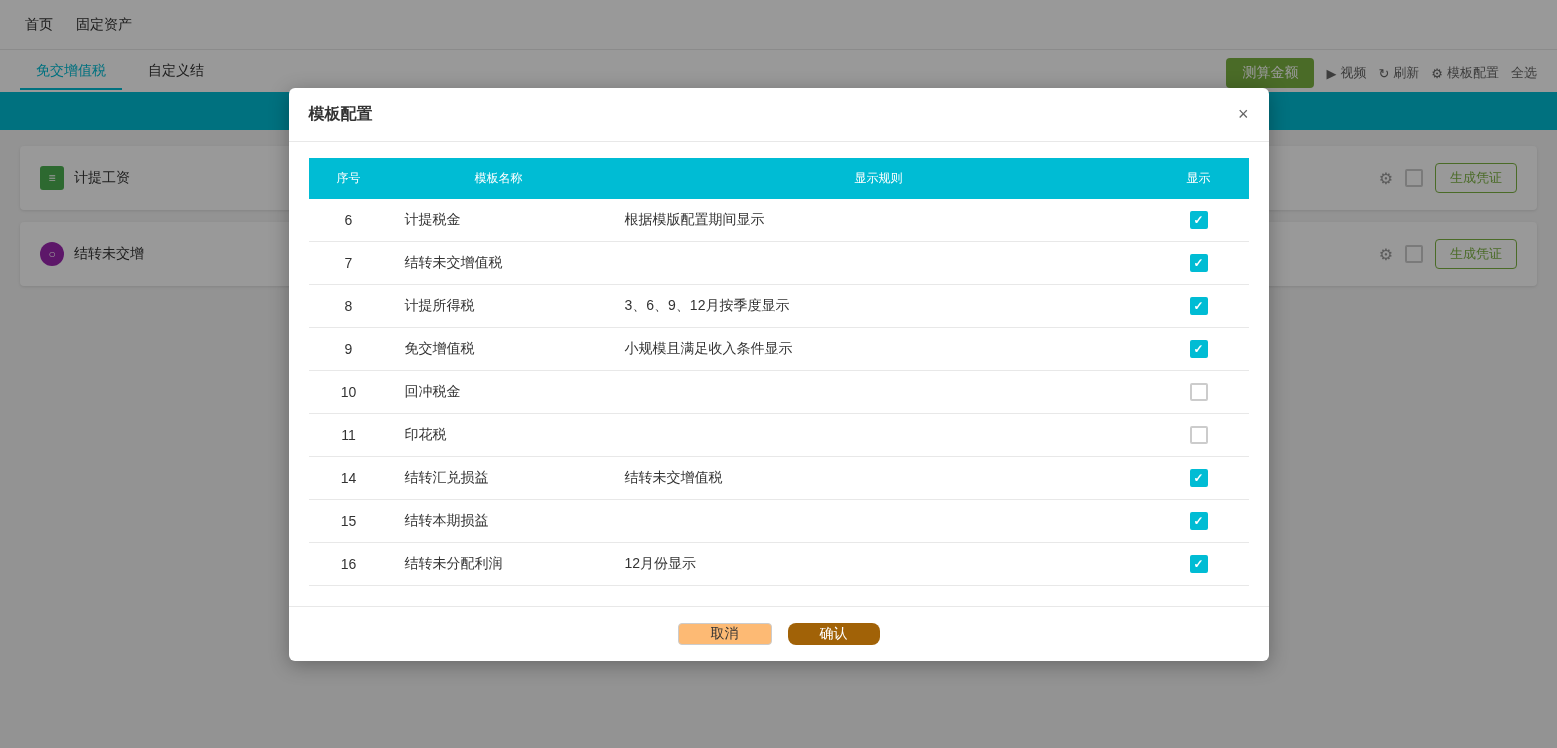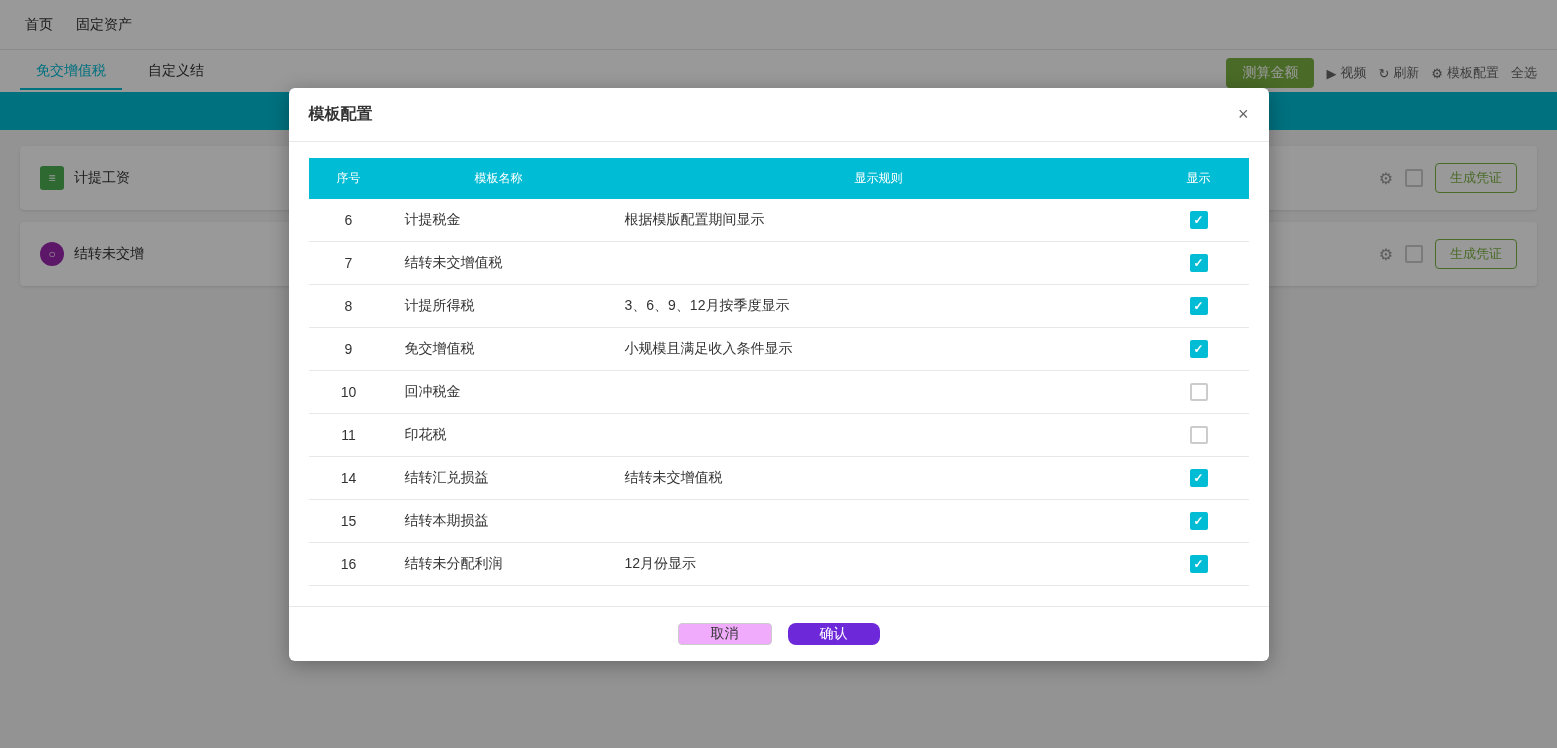--- a/index.html
+++ b/index.html
@@ -293,30 +293,30 @@
 
     
     .modal-footer {
       padding: 16px 20px;
       display: flex;
       justify-content: center;
       gap: 16px;
       border-top: 1px solid #e8e8e8;
     }
     .btn-cancel {
-      background: #f0abfc;
+      background: #fdba74;
       border: 1px solid #ccc;
       color: #333;
       padding: 1px 32px;
       border-radius: 4px;
       cursor: pointer;
       font-size: 14px;
     }
     .btn-confirm {
-      background: #6d28d9;
+      background: #a16207;
       border: none;
       color: #fff;
       padding: 1px 32px;
       border-radius: 8px;
       cursor: pointer;
       font-size: 14px;
     }
 
     
     .table-scroll::-webkit-scrollbar {

